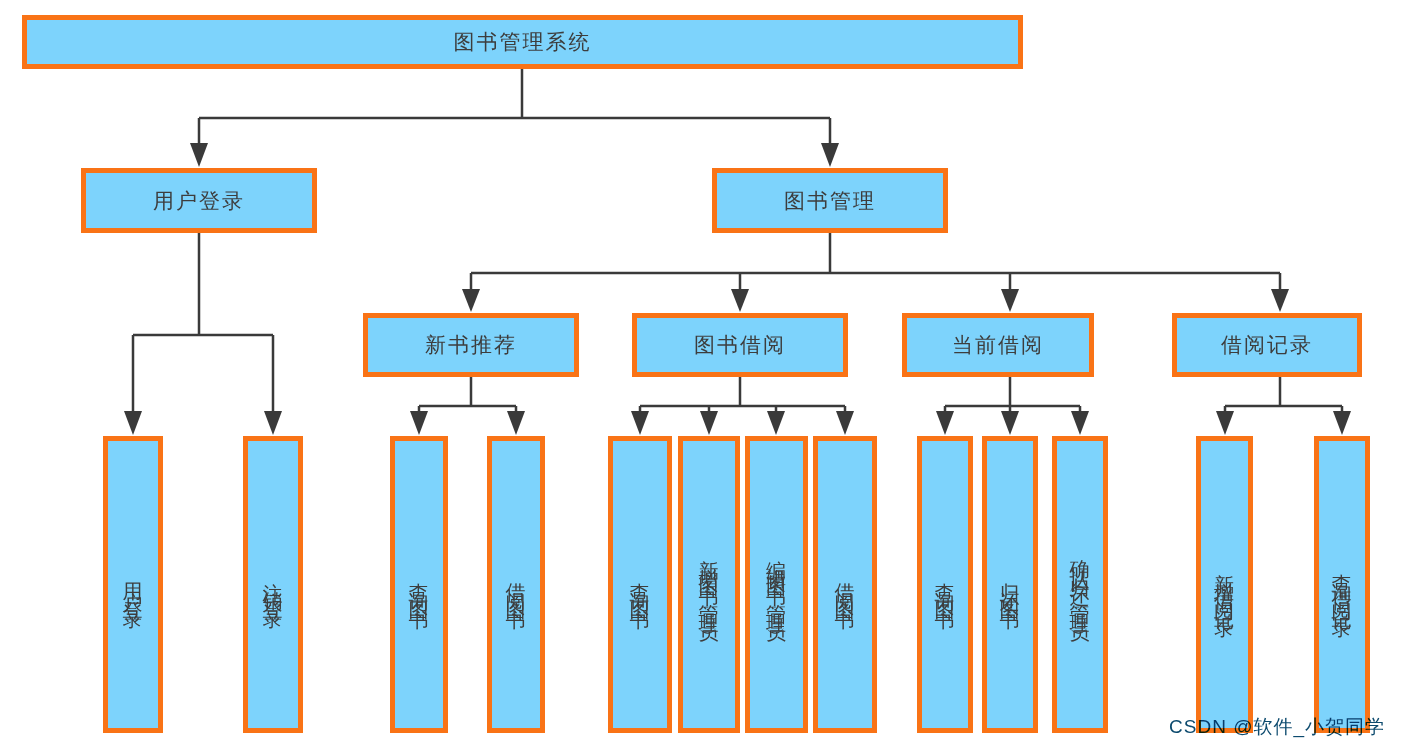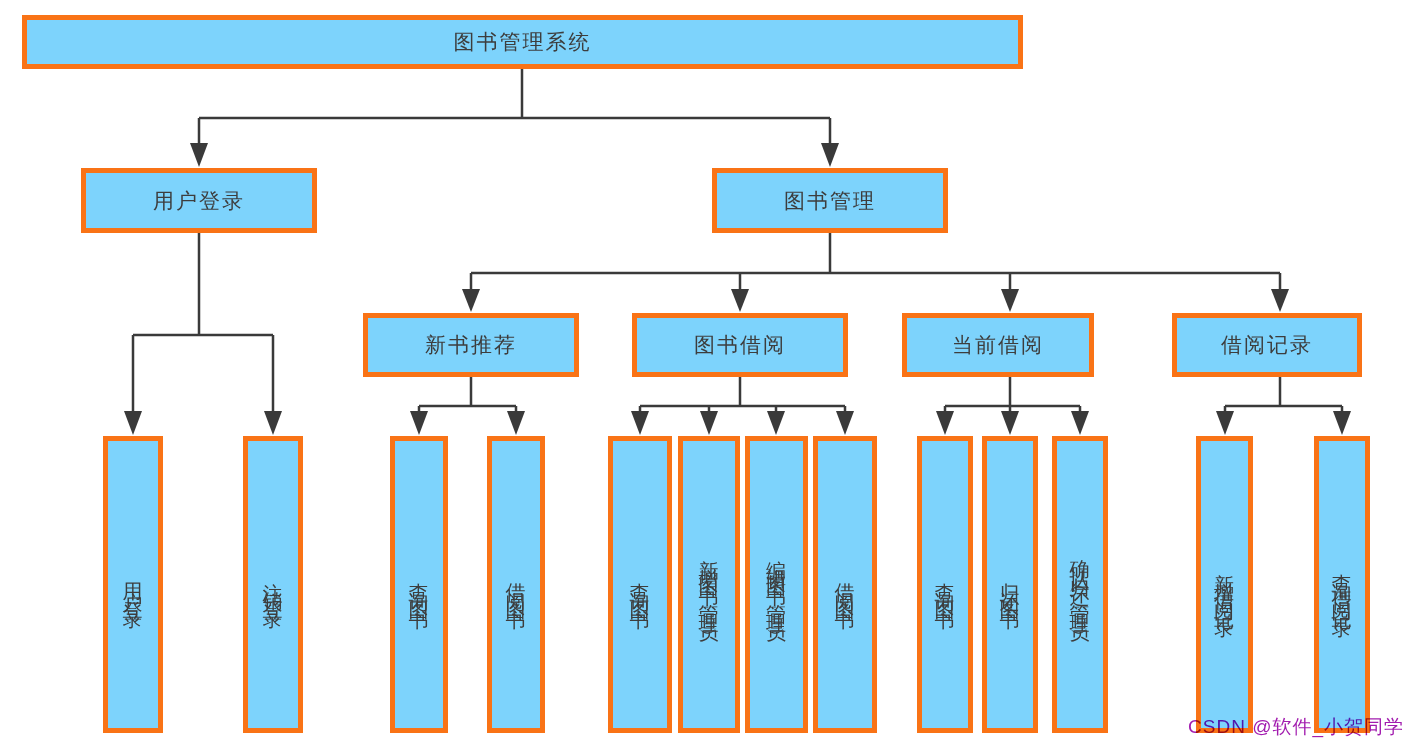--- a/index.html
+++ b/index.html
@@ -35,24 +35,24 @@
   }
   .node-v .vtext {
     writing-mode: vertical-rl;
     font-size: 20px;
     letter-spacing: 9px;
     line-height: 1;
     white-space: nowrap;
   }
   .watermark {
     position: absolute;
-    right: 1px;
+    right: 20px;
     bottom: 7px;
     font-size: 19px;
-    color: #a21caf;
+    color: #0c4a6e;
     letter-spacing: 1px;
     z-index: 5;
     mix-blend-mode: multiply;
     white-space: nowrap;
   }
 </style>
 </head>
 <body>
 
 <div class="canvas">

